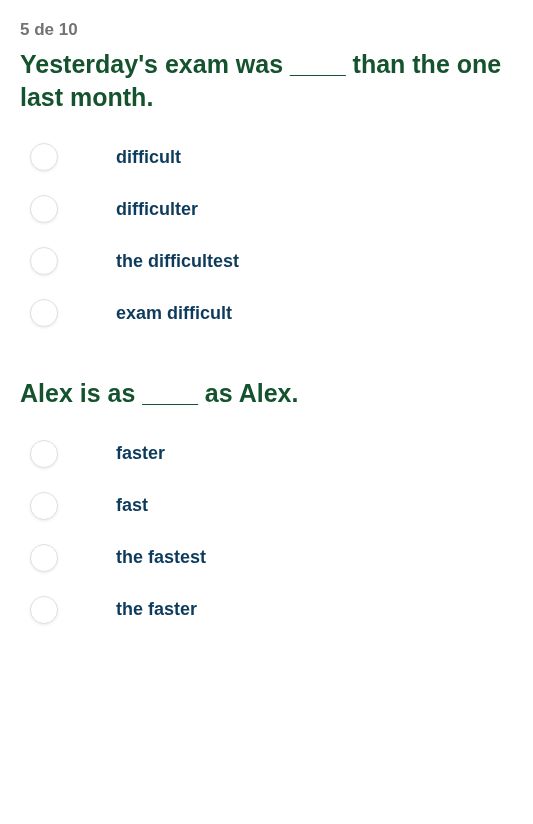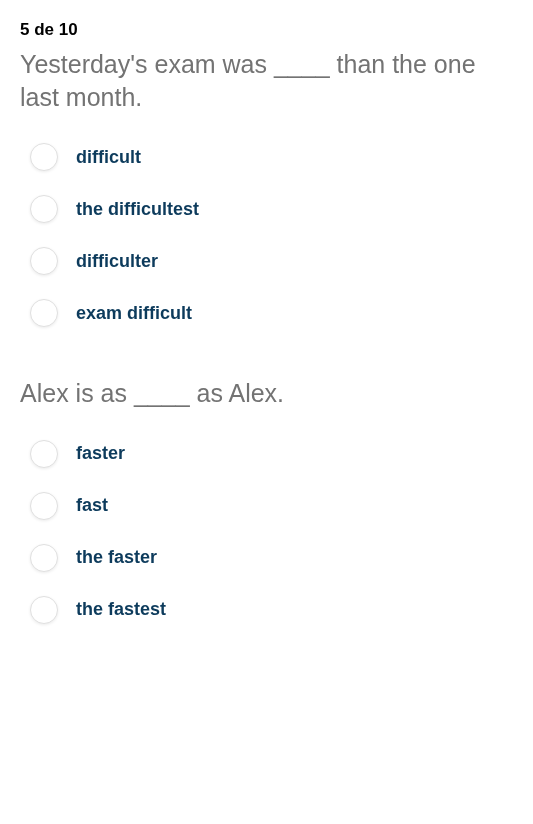--- a/index.html
+++ b/index.html
@@ -10,40 +10,41 @@
     body {
       font-family: -apple-system, BlinkMacSystemFont, 'Segoe UI', Arial, sans-serif;
       background: #ffffff;
       padding: 20px;
       width: 533px;
     }
     .question-block {
       margin-bottom: 50px;
     }
     .question-number {
-      color: #000000;
+      color: #737373;
       font-weight: 700;
       font-size: 17px;
       margin-bottom: 8px;
     }
     .question-text {
-      color: #737373;
-      font-weight: 400;
+      color: #14532d;
+      font-weight: 700;
       font-size: 25px;
       line-height: 1.3;
       margin-bottom: 30px;
     }
     .options {
       padding-left: 10px;
     }
     .option {
       display: flex;
       align-items: center;
       margin-bottom: 24px;
       cursor: pointer;
+      gap: 40px;
     }
     .radio {
       width: 28px;
       height: 28px;
       border-radius: 50%;
       background: #ffffff;
       border: 1px solid #e0e0e0;
       box-shadow: 0 1px 3px rgba(0,0,0,0.08);
       margin-right: 18px;
       flex-shrink: 0;
@@ -60,25 +61,25 @@
 <div class="question-block">
   <div class="question-number">5 de 10</div>
   <div class="question-text">Yesterday's exam was ____ than the one last month.</div>
   <div class="options">
     <div class="option">
       <div class="radio"></div>
       <div class="option-label">difficult</div>
     </div>
     <div class="option">
       <div class="radio"></div>
-      <div class="option-label">the difficultest</div>
+      <div class="option-label">difficulter</div>
     </div>
     <div class="option">
       <div class="radio"></div>
-      <div class="option-label">difficulter</div>
+      <div class="option-label">the difficultest</div>
     </div>
     <div class="option">
       <div class="radio"></div>
       <div class="option-label">exam difficult</div>
     </div>
   </div>
 </div>
 
 <div class="question-block">
   <div class="question-text">Alex is as ____ as Alex.</div>
@@ -86,20 +87,20 @@
     <div class="option">
       <div class="radio"></div>
       <div class="option-label">faster</div>
     </div>
     <div class="option">
       <div class="radio"></div>
       <div class="option-label">fast</div>
     </div>
     <div class="option">
       <div class="radio"></div>
-      <div class="option-label">the faster</div>
+      <div class="option-label">the fastest</div>
     </div>
     <div class="option">
       <div class="radio"></div>
-      <div class="option-label">the fastest</div>
+      <div class="option-label">the faster</div>
     </div>
   </div>
 </div>
 
 </body></html>

